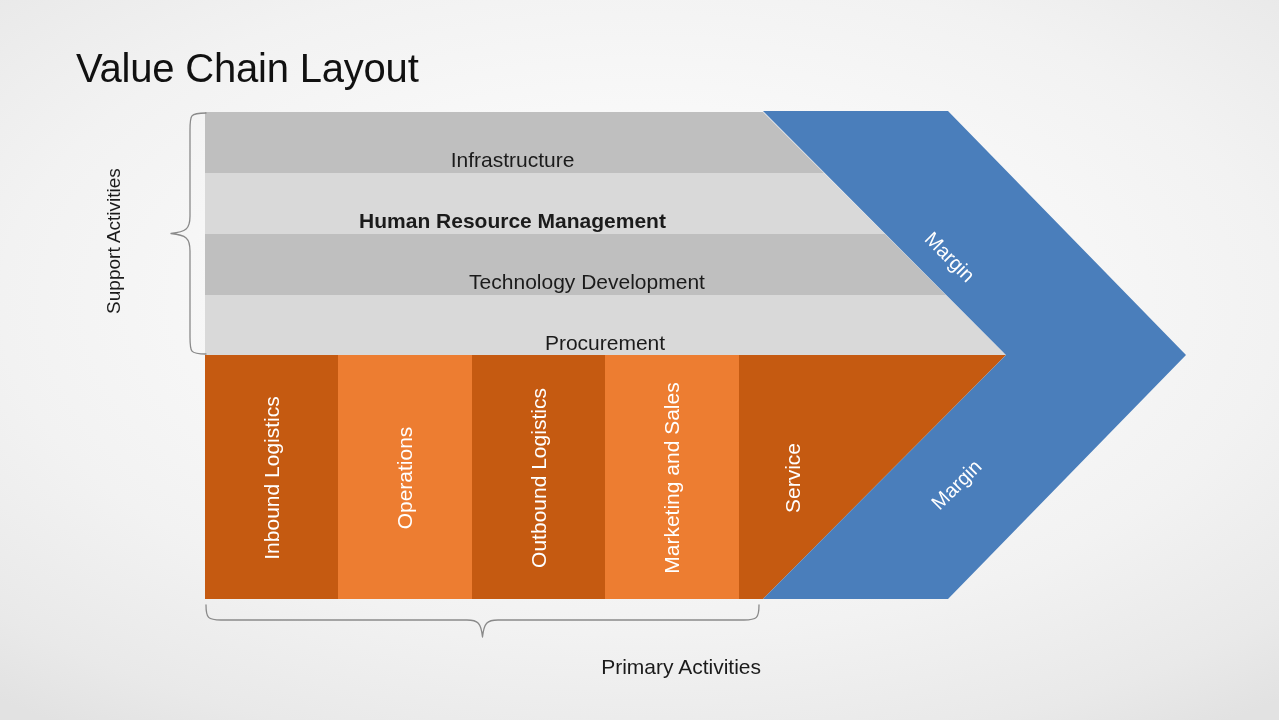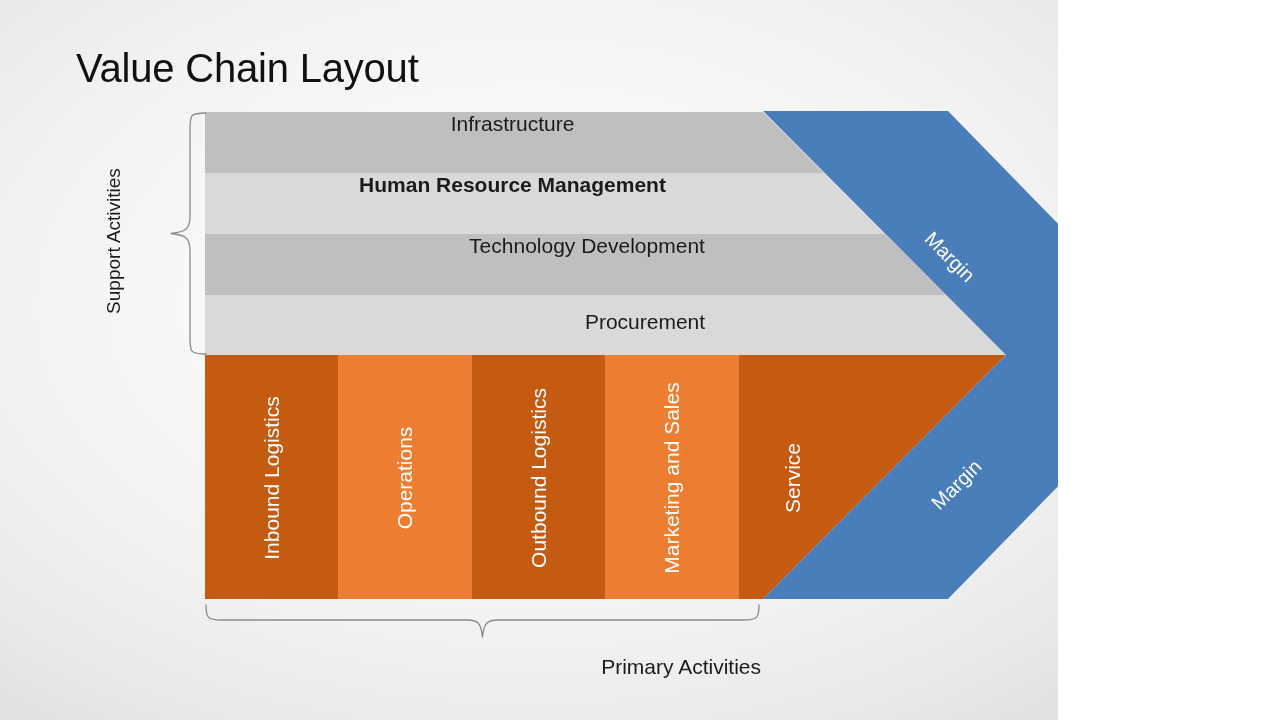--- a/index.html
+++ b/index.html
@@ -10,21 +10,21 @@
   body {
     width: 1279px;
     height: 720px;
     overflow: hidden;
     font-family: "Liberation Sans", sans-serif;
     background: #ffffff;
   }
 
   #slide {
     position: relative;
-    width: 1058px;
+    width: 1279px;
     height: 720px;
     background: radial-gradient(ellipse 78% 72% at 50% 42%,
                 #fcfcfc 0%,
                 #f8f8f8 38%,
                 #f2f2f2 64%,
                 #e9e9e9 88%,
                 #e2e2e2 100%);
     overflow: hidden;
   }
 
@@ -48,21 +48,21 @@
     width: 1279px;
     height: 720px;
   }
 
   
   .support-row {
     position: absolute;
     left: 205px;
     height: 60px;
     display: flex;
-    align-items: flex-start;
+    align-items: flex-end;
     justify-content: center;
   }
   .support-row .row-label {
     font-size: 21px;
     color: #1b1b1b;
     white-space: nowrap;
     position: relative;
     z-index: 2;
   }
 
@@ -183,21 +183,21 @@
 
     <div class="support-row" style="top:112px; width:615px;">
       <span class="row-label">Infrastructure</span>
     </div>
     <div class="support-row" style="top:173px; width:615px;font-weight:bold;">
       <span class="row-label">Human Resource Management</span>
     </div>
     <div class="support-row" style="top:234px; width:740px;padding-left:12px;">
       <span class="row-label">Technology Development</span>
     </div>
-    <div class="support-row" style="top:310px; width:800px;padding-left:40px;">
+    <div class="support-row" style="top:295px; width:800px;">
       <span class="row-label">Procurement</span>
     </div>
 
     <svg id="primary-cols-svg" width="1279" height="720" style="position:absolute;left:0;top:0;">
       <defs>
         <clipPath id="clip-below-diagonal">
 
           <polygon points="0,355 1006,355 763,599 0,599"></polygon>
         </clipPath>
       </defs>

